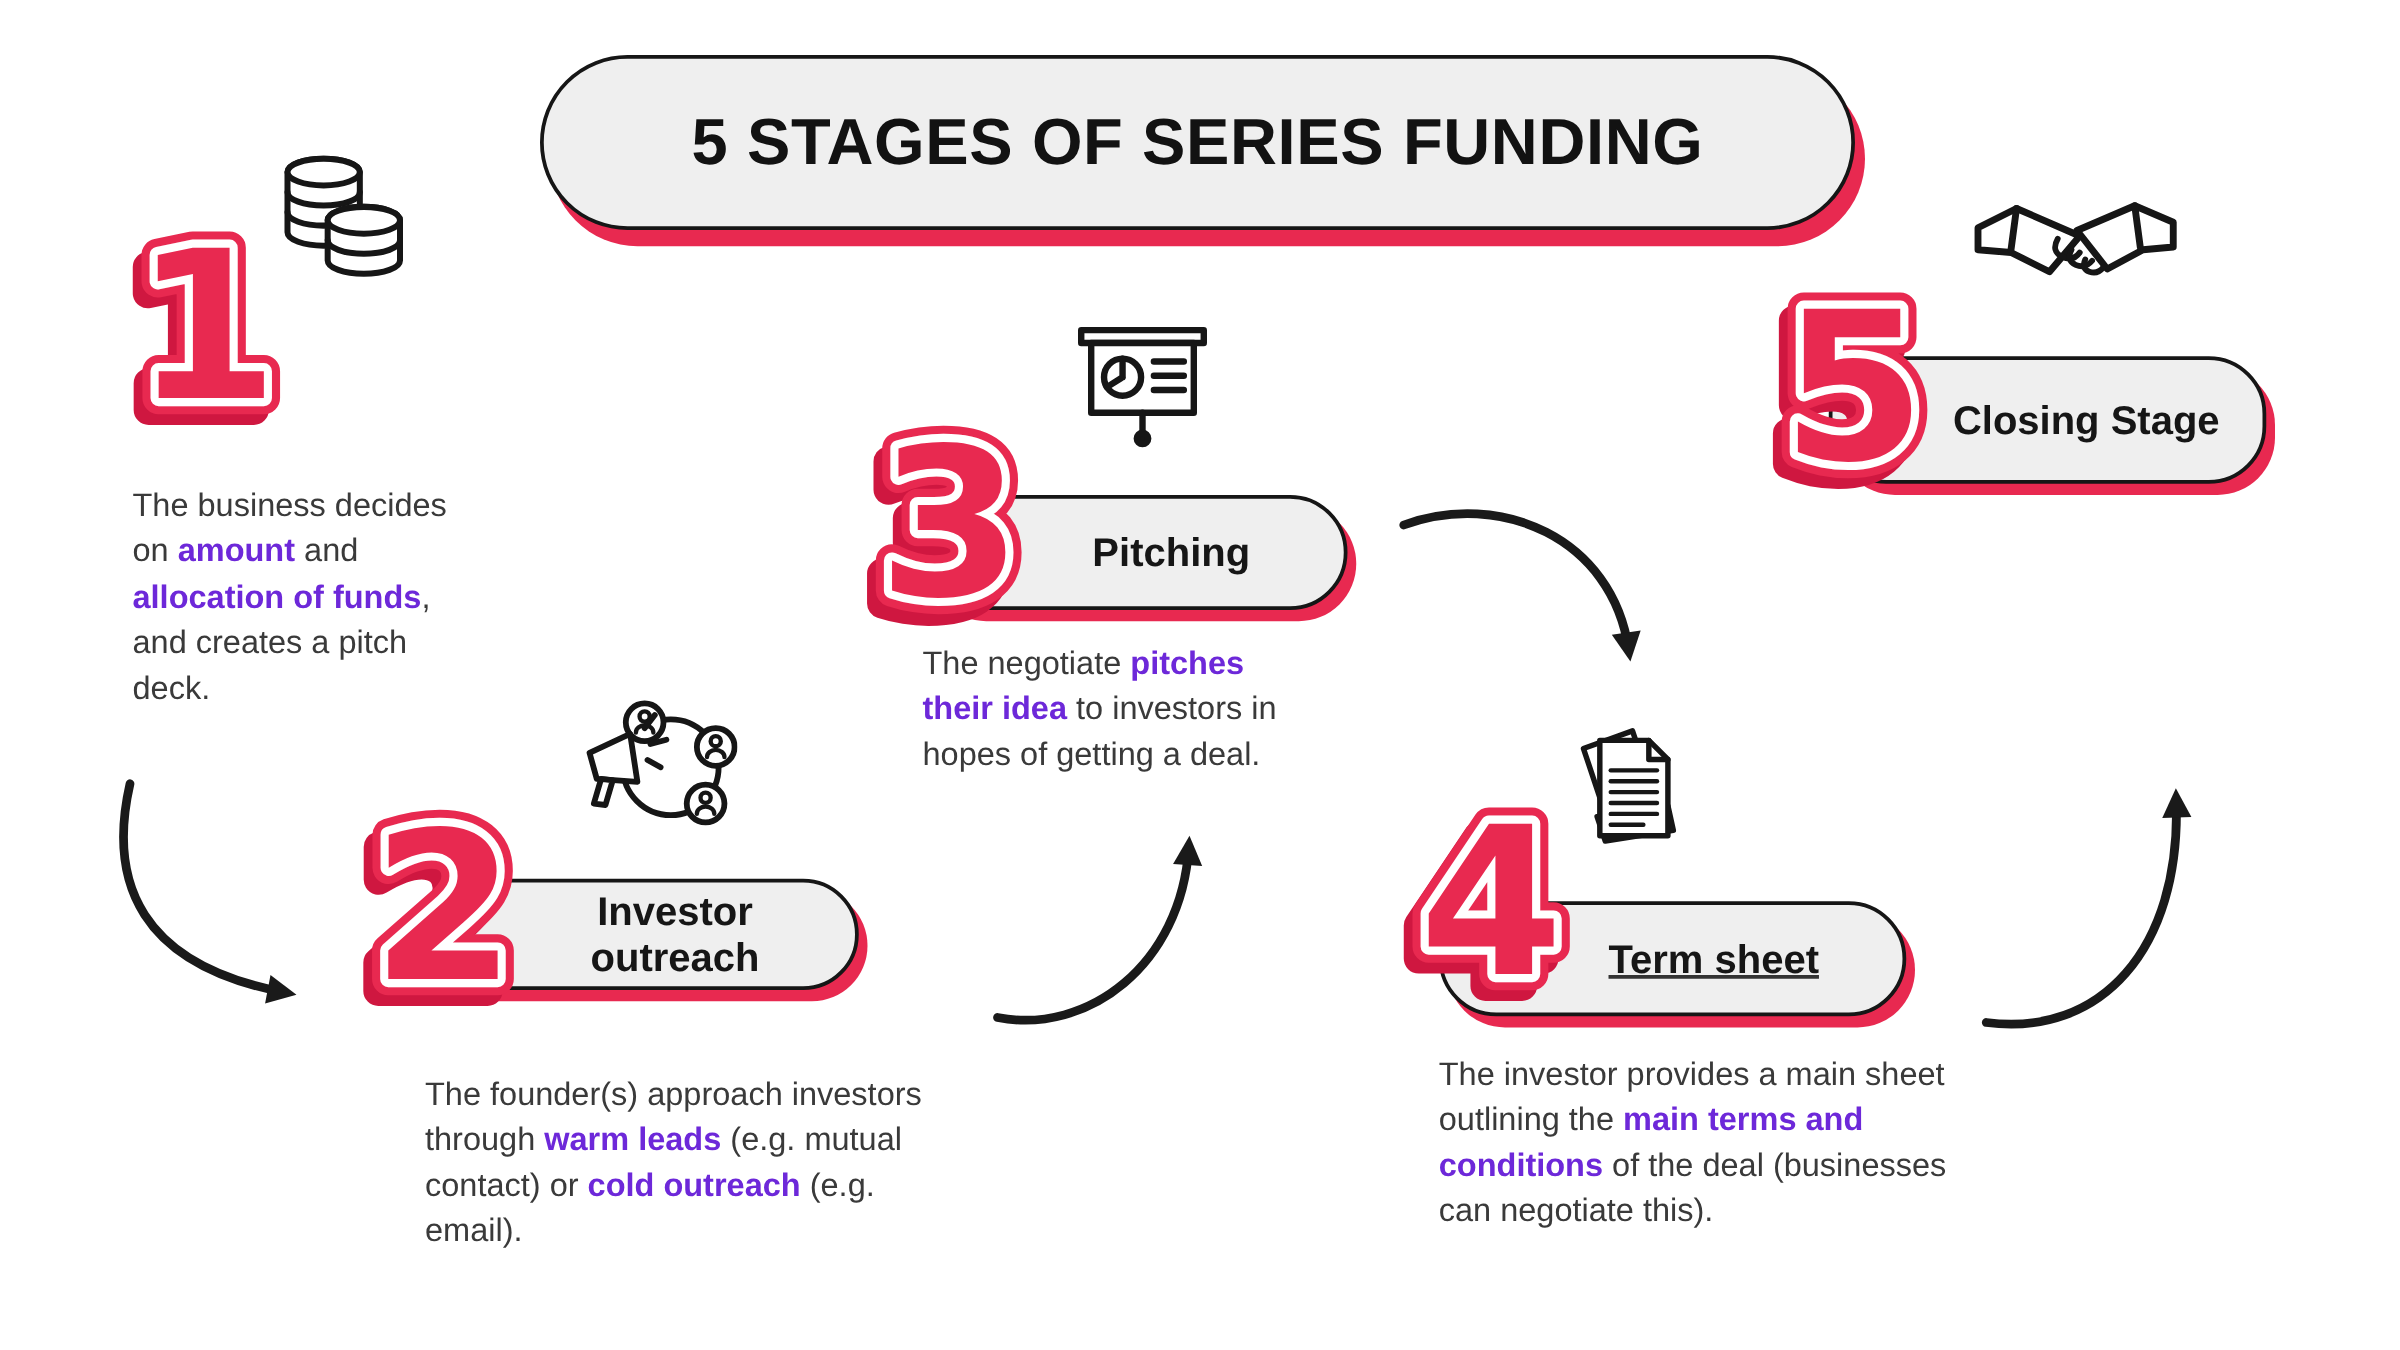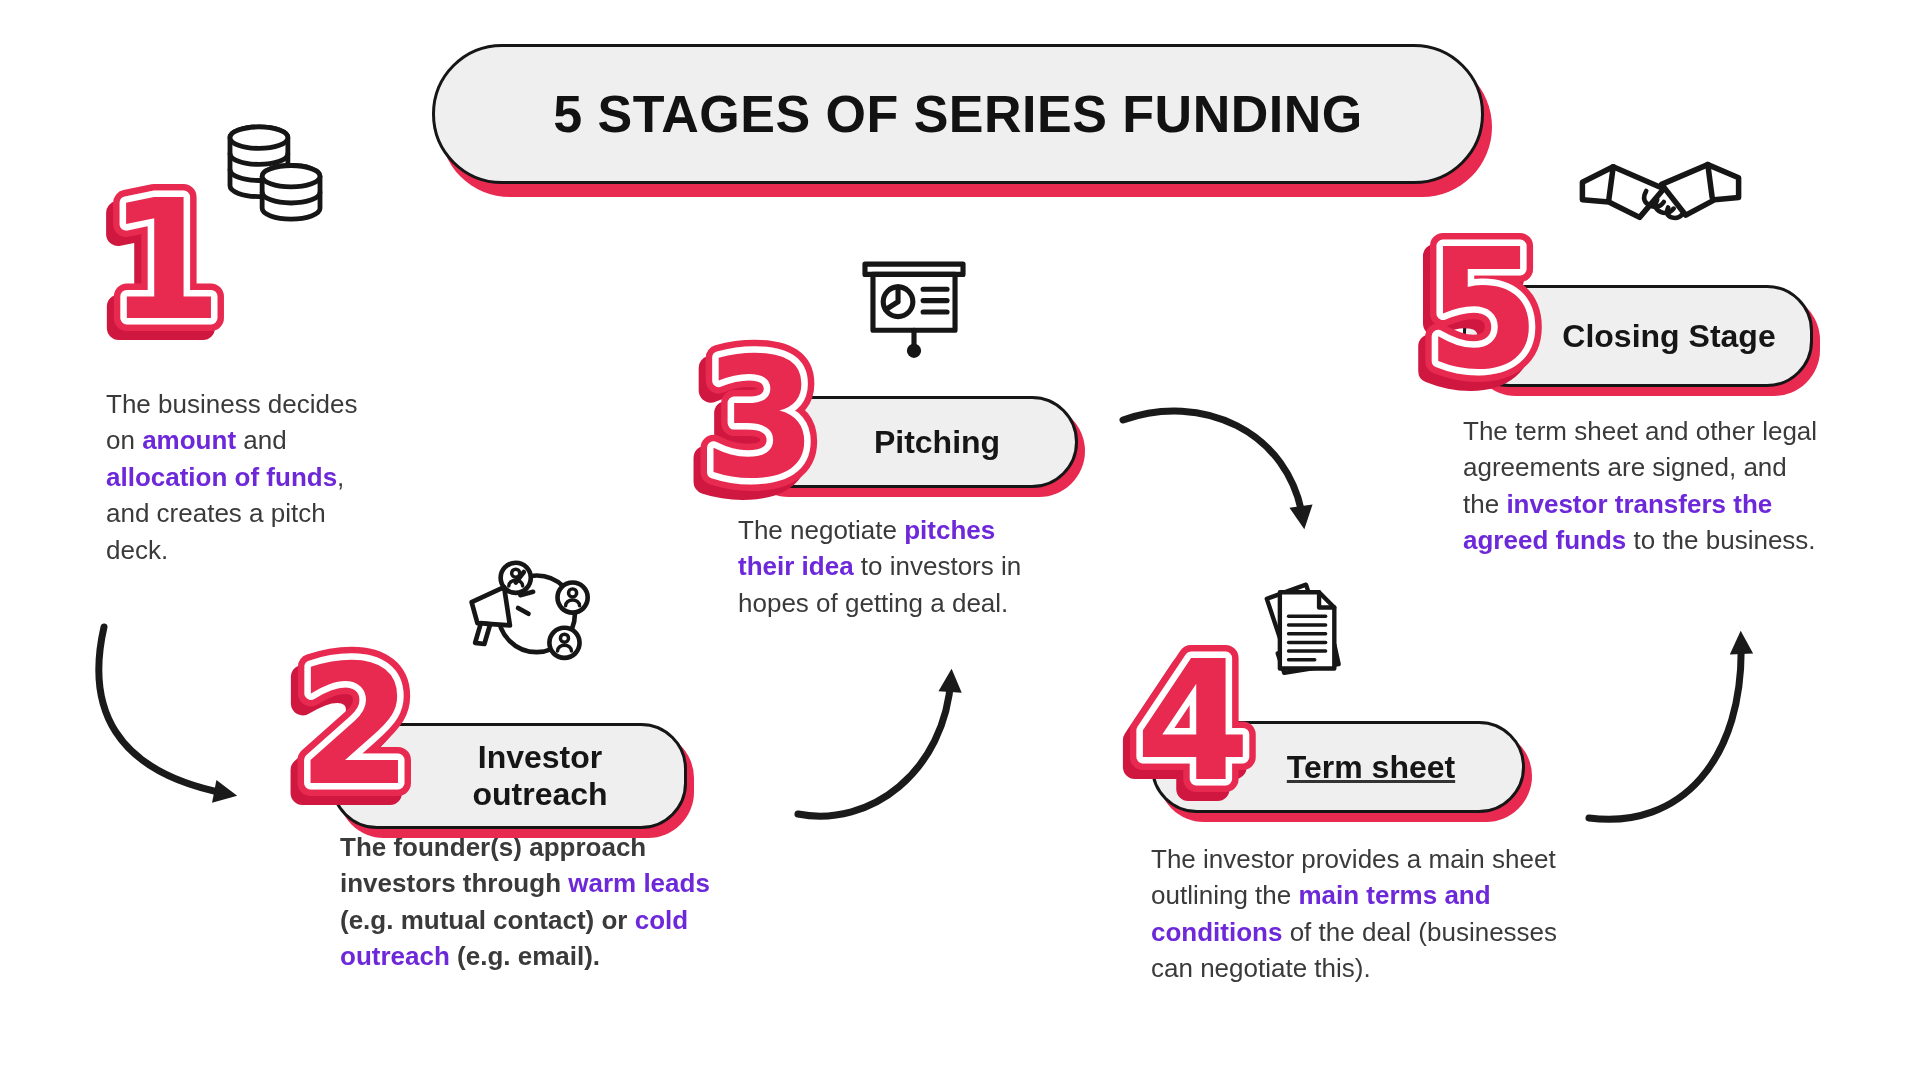--- a/index.html
+++ b/index.html
@@ -68,22 +68,22 @@
   .s1 { left:90px;  top:118px; width:400px; height:480px; }
   .s1 .icon { left:125px; top:2px;  width:120px; height:106px; }
   .s1 .num  { left:0;     top:62px; }
   .s1 .pill { left:12px;  top:152px; width:330px; height:88px; padding-left:58px; }
   .s1 .desc { left:16px;  top:268px; width:285px; }
 
   
   .s2 { left:300px; top:545px; width:490px; height:465px; }
   .s2 .icon { left:160px; top:6px;  width:130px; height:121px; }
   .s2 .num  { left:-20px; top:100px; }
-  .s2 .pill { left:31px;  top:158px; width:356px; height:106px; padding-left:62px;margin-top:20px; }
-  .s2 .desc { left:40px;  top:284px; width:400px;font-weight:bold; }
+  .s2 .pill { left:31px;  top:158px; width:356px; height:89px; padding-left:62px; }
+  .s2 .desc { left:40px;  top:312px; width:400px; }
 
   
   .s3 { left:700px; top:250px; width:420px; height:430px; }
   .s3 .icon { left:150px; top:5px;  width:128px; height:114px; }
   .s3 .num  { left:-15px; top:88px; }
   .s3 .pill { left:36px;  top:146px; width:342px; height:92px; padding-left:60px; }
   .s3 .desc { left:38px;  top:262px; width:320px; }
 
   
   .s4 { left:1130px; top:575px; width:520px; height:445px; }
@@ -235,20 +235,19 @@
         <path d="M72 48 q-4 8 3 11 q7 3 12 -3"></path>
         <path d="M82 55 q-3 7 3 9 q6 2 10 -3"></path>
       </g>
       <path fill="none" d="M32 18 L28 48"></path>
       <path fill="none" d="M118 16 L122 46"></path>
     </g>
   </svg>
   <div class="pill">
     <span>Closing Stage</span>
   </div>
-  <p class="desc"><span>The term sheet and other legal agreements are signed, and the </span><b>investor transfers the agreed funds</b><span> to the business.</span></p>
   <svg class="num" viewBox="0 0 150 170" aria-hidden="true">
     <text class="n-shadow" x="75" y="138">5</text>
     <text class="n-rim" x="75" y="138">5</text>
     <text class="n-white" x="75" y="138">5</text>
     <text class="n-fill" x="75" y="138">5</text>
   </svg>
 </section>
 
 </body></html>

